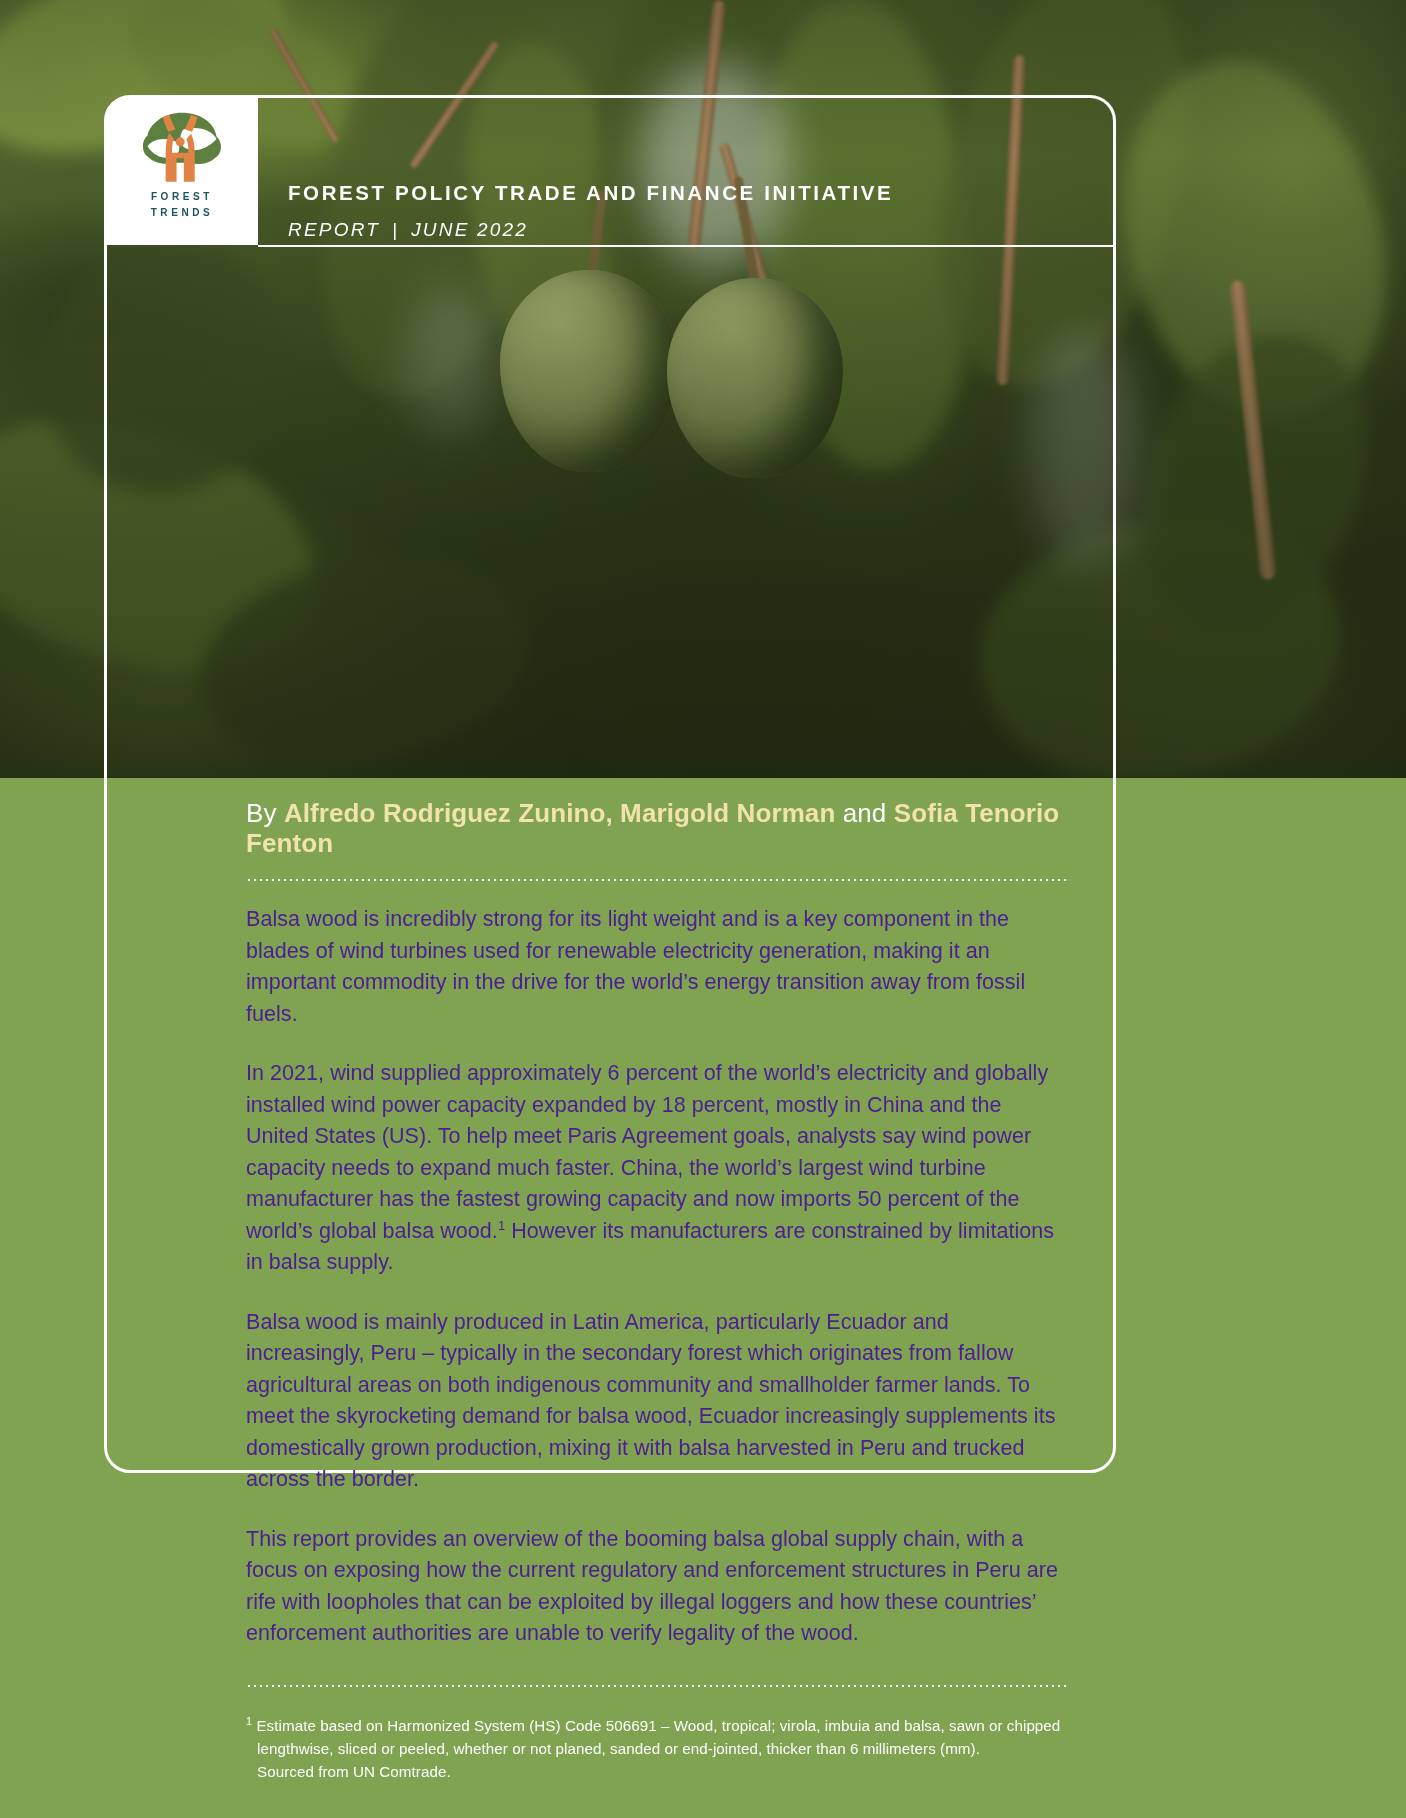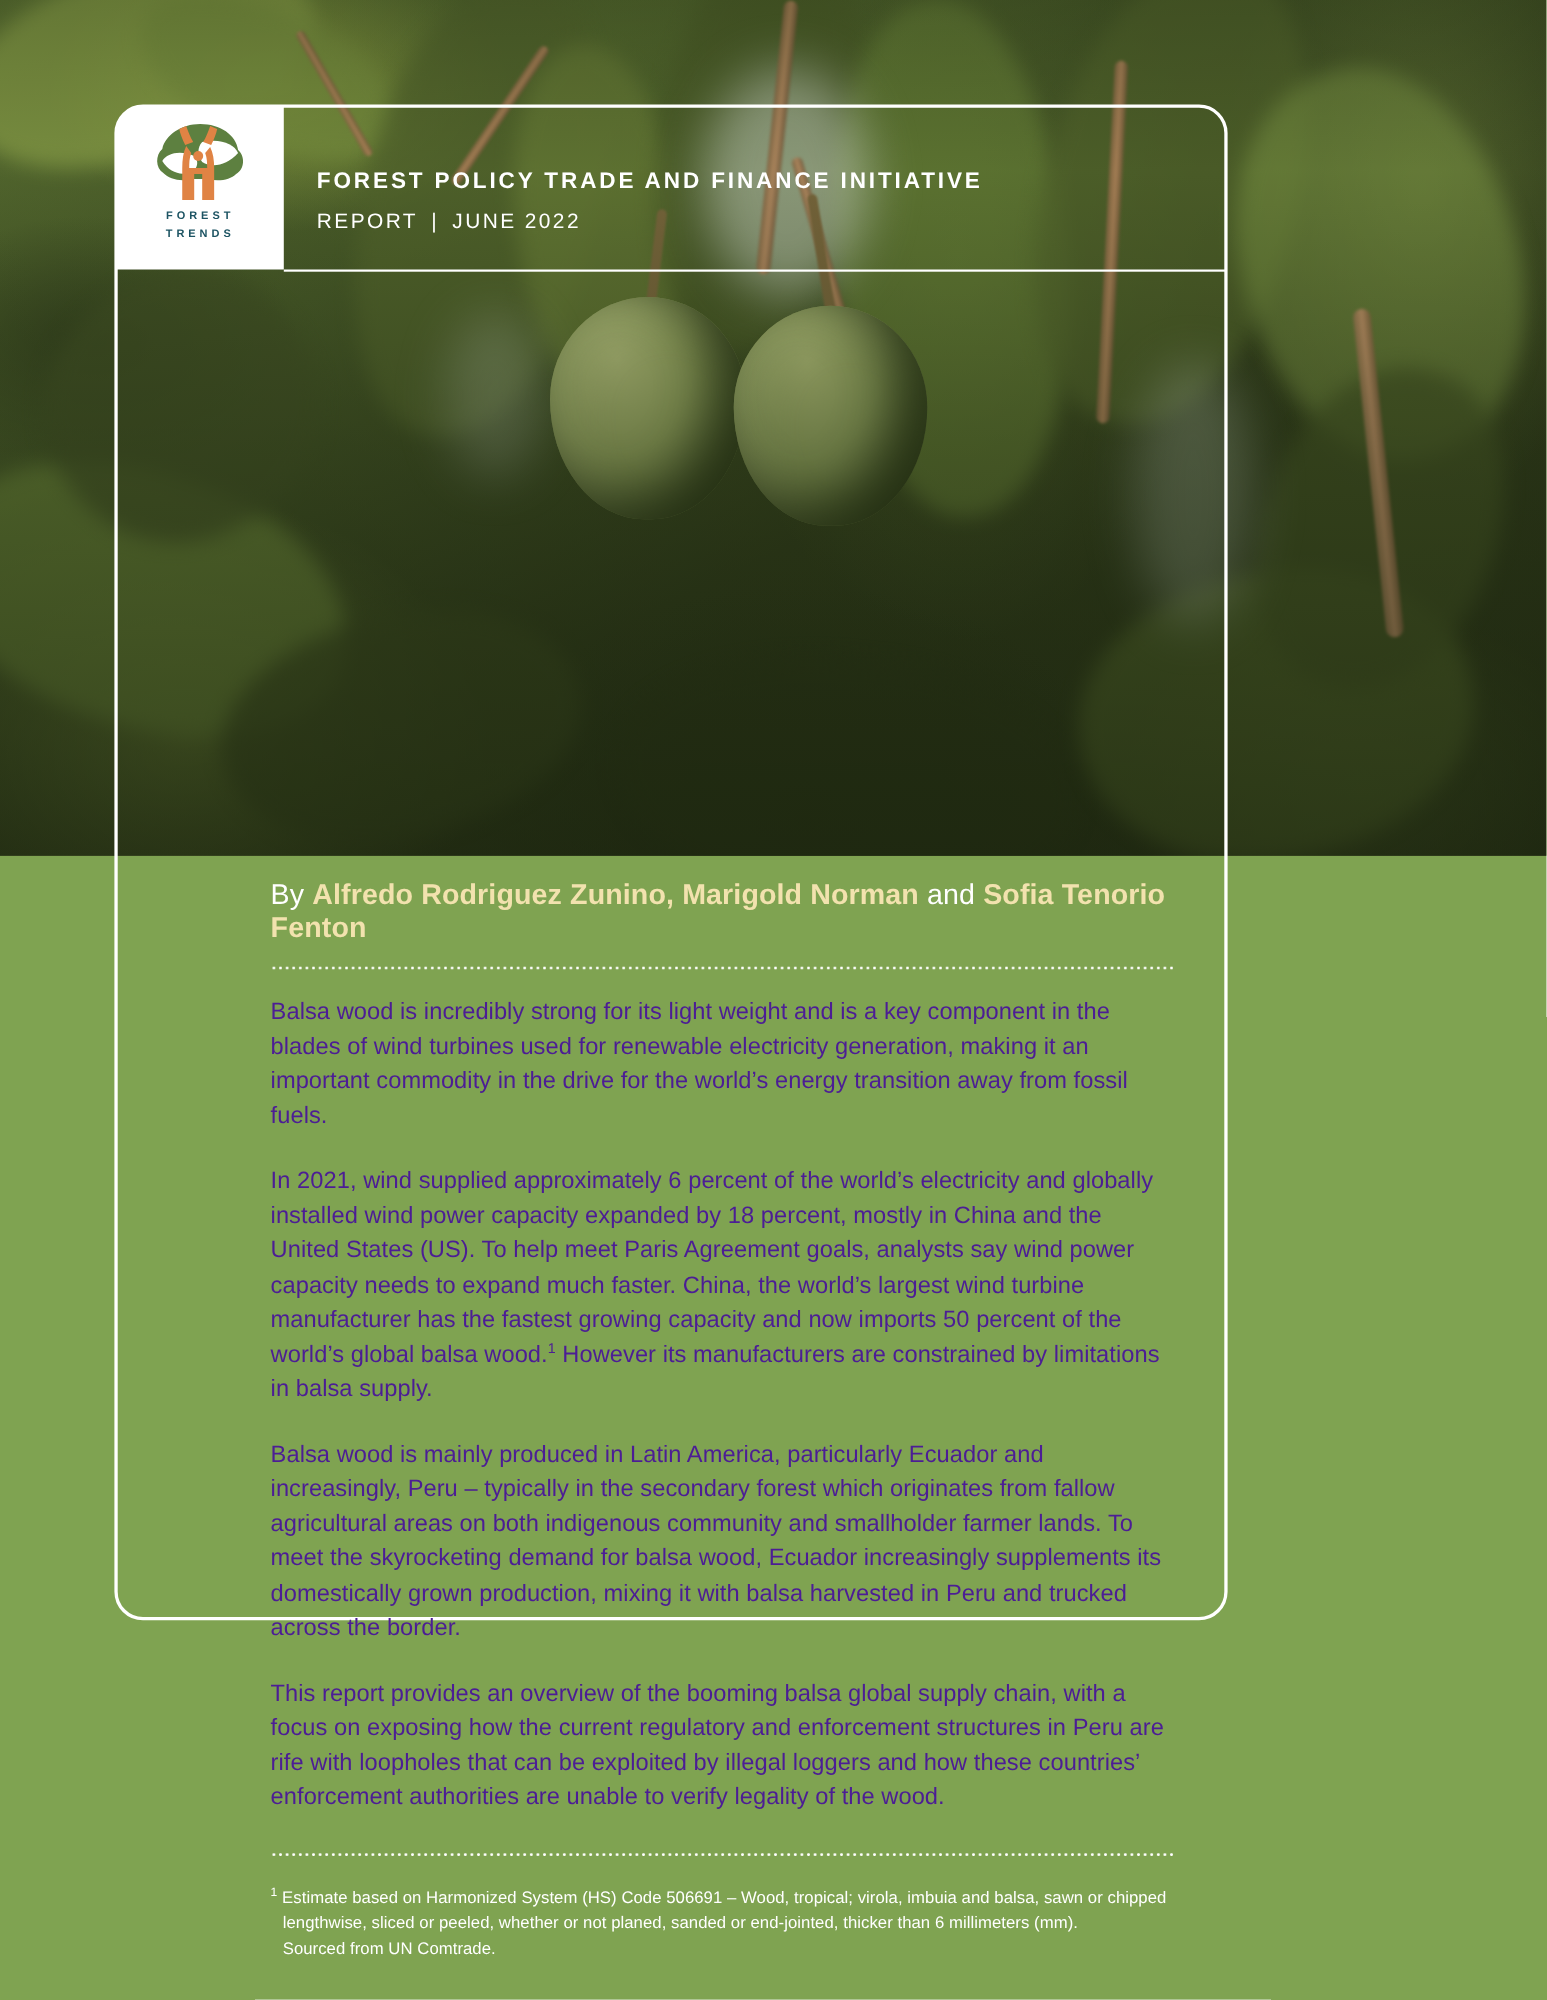--- a/index.html
+++ b/index.html
@@ -141,39 +141,40 @@
     font-weight: 700;
     font-size: 10px;
     letter-spacing: 3.6px;
     line-height: 16px;
     text-align: center;
   }
 
   
   #header-text {
     position: absolute;
-    left: 288px; top: 152px;
+    left: 288px; top: 180px;
     width: 780px;
   }
   #initiative {
     color: #ffffff;
     font-weight: 700;
     font-size: 20.5px;
     letter-spacing: 2.6px;
     line-height: 26px;
     white-space: nowrap;
   }
   #report-line {
     color: #ffffff;
     font-weight: 400;
     font-size: 19px;
     letter-spacing: 2.2px;
     line-height: 26px;
     margin-top: 11px;
     white-space: nowrap;
+    font-style: italic;
   }
   #report-line .sep { padding: 0 12px; }
   #header-rule {
     position: absolute;
     left: 258px; top: 245px;
     width: 856px;
     height: 2px;
     background: #ffffff;
   }
 

